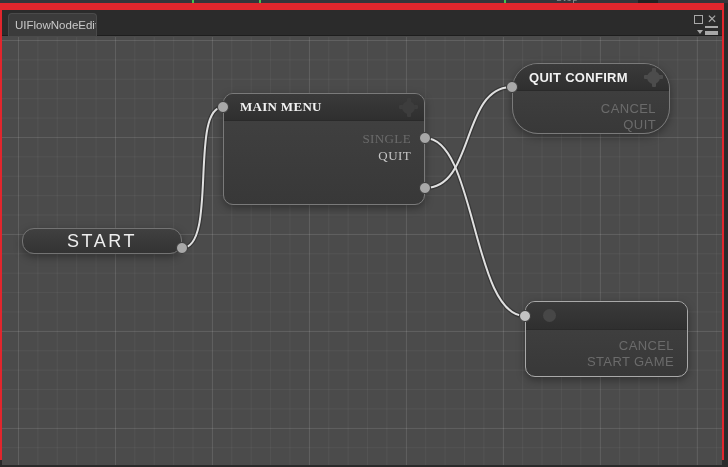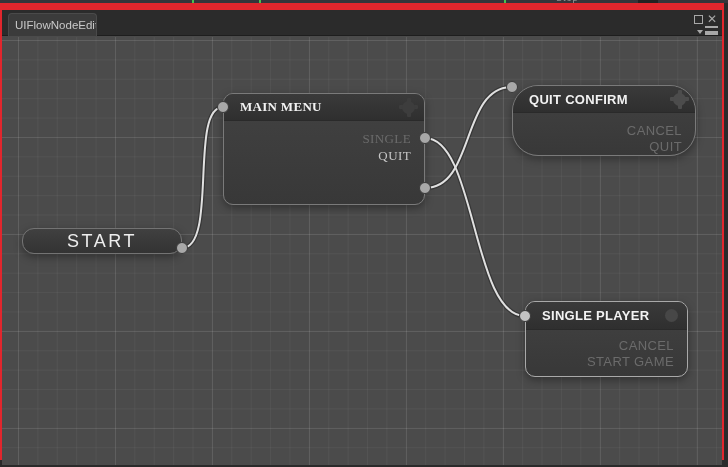--- a/index.html
+++ b/index.html
@@ -69,21 +69,21 @@
 
   #node-start { left:20px; top:191px; width:160px; height:26px; border-radius:12px;
                 display:flex; align-items:center; justify-content:center;
                 background:linear-gradient(#404040,#333333); border-color:#737373; }
   .start-label { color:#ededed; font-size:18px; letter-spacing:2.5px; }
 
   #node-main-menu { left:221px; top:56px; width:202px; height:112px;font-family:Liberation Serif, serif; }
   #node-main-menu .node-body { padding:9px 13px 8px 0; line-height:17px; }
   #node-main-menu .anchor-icon { color:#3d3d3d; }
 
-  #node-quit-confirm { left:510px; top:48px; width:184px; height:71px;border-radius:26px; }
+  #node-quit-confirm { left:510px; top:26px; width:158px; height:71px;border-radius:26px; }
   #node-quit-confirm .node-body { padding:10px 13px 6px 0; line-height:16px; }
   #node-quit-confirm .anchor-icon { color:#4c4c4c; }
 
   #node-single-player { left:523px; top:264px; width:163px; height:76px; }
   #node-single-player .node-header { height:28px; }
   #node-single-player .node-body { padding:8px 13px 6px 0; line-height:16px; }
   #node-single-player .anchor-icon { color:#474747; }
 
   
   svg.wires { position:absolute; left:0; top:0; width:720px; height:428px; z-index:4; pointer-events:none; }
@@ -137,21 +137,20 @@
           </span>
       </div>
       <div class="node-body">
         <div class="node-item">CANCEL</div>
         <div class="node-item">QUIT</div>
       </div>
     </div>
 
     <div class="node selected" id="node-single-player">
       <div class="node-header">
-        <span class="node-title">SINGLE PLAYER</span>
         <span class="anchor-icon plain">
             <span class="anchor-dot"></span>
           </span>
       </div>
       <div class="node-body">
         <div class="node-item">CANCEL</div>
         <div class="node-item">START GAME</div>
       </div>
     </div>
 

